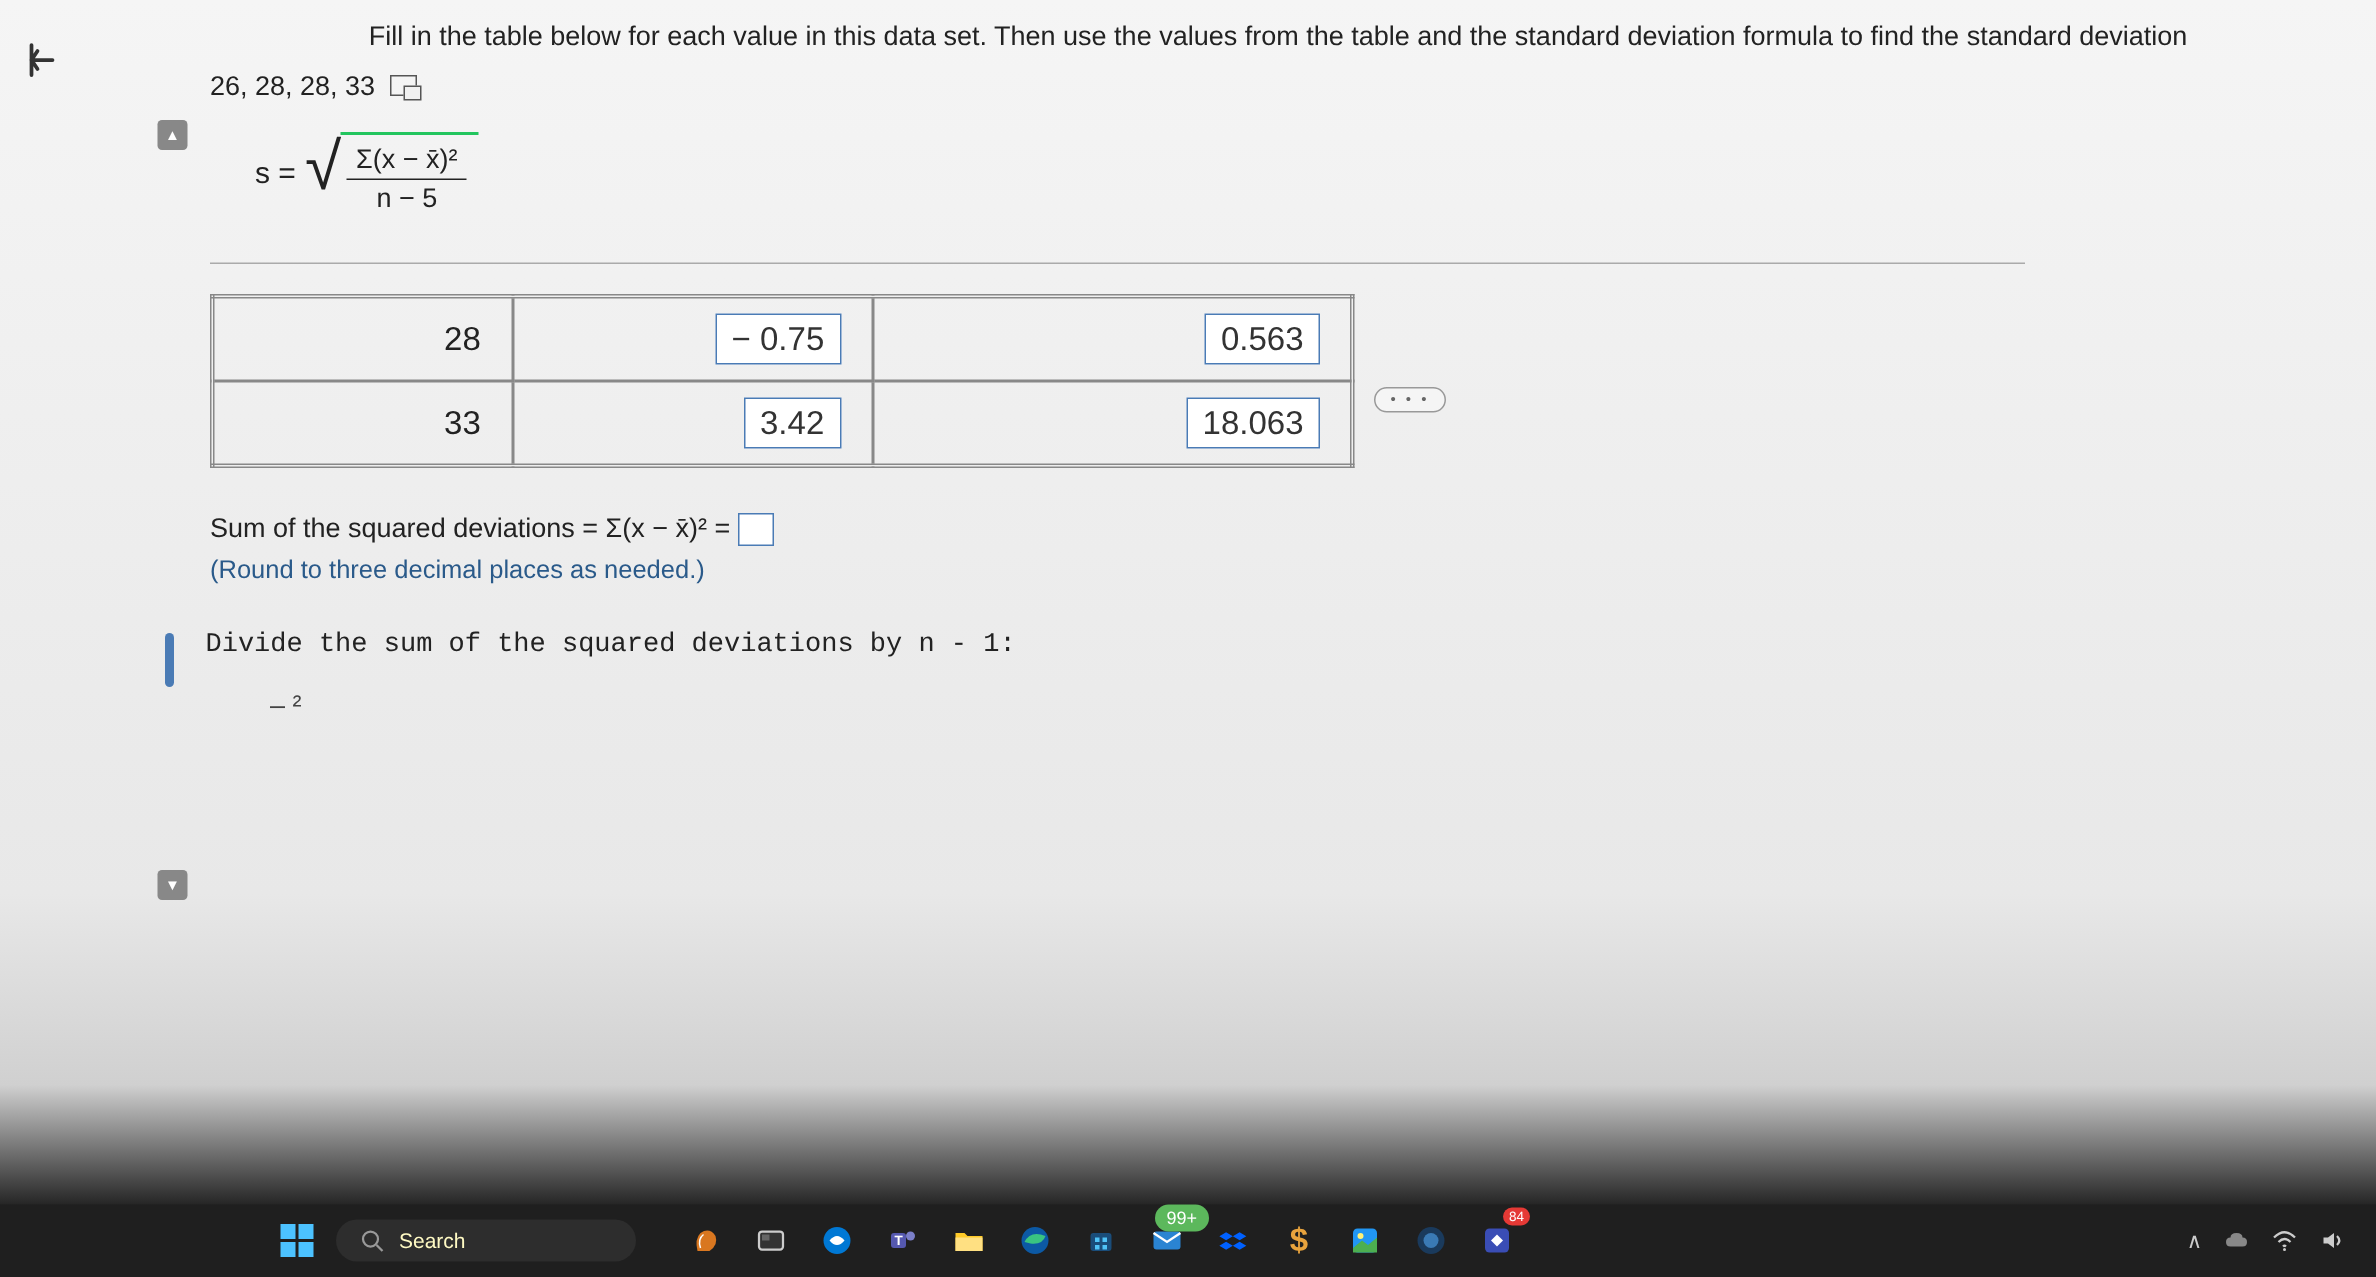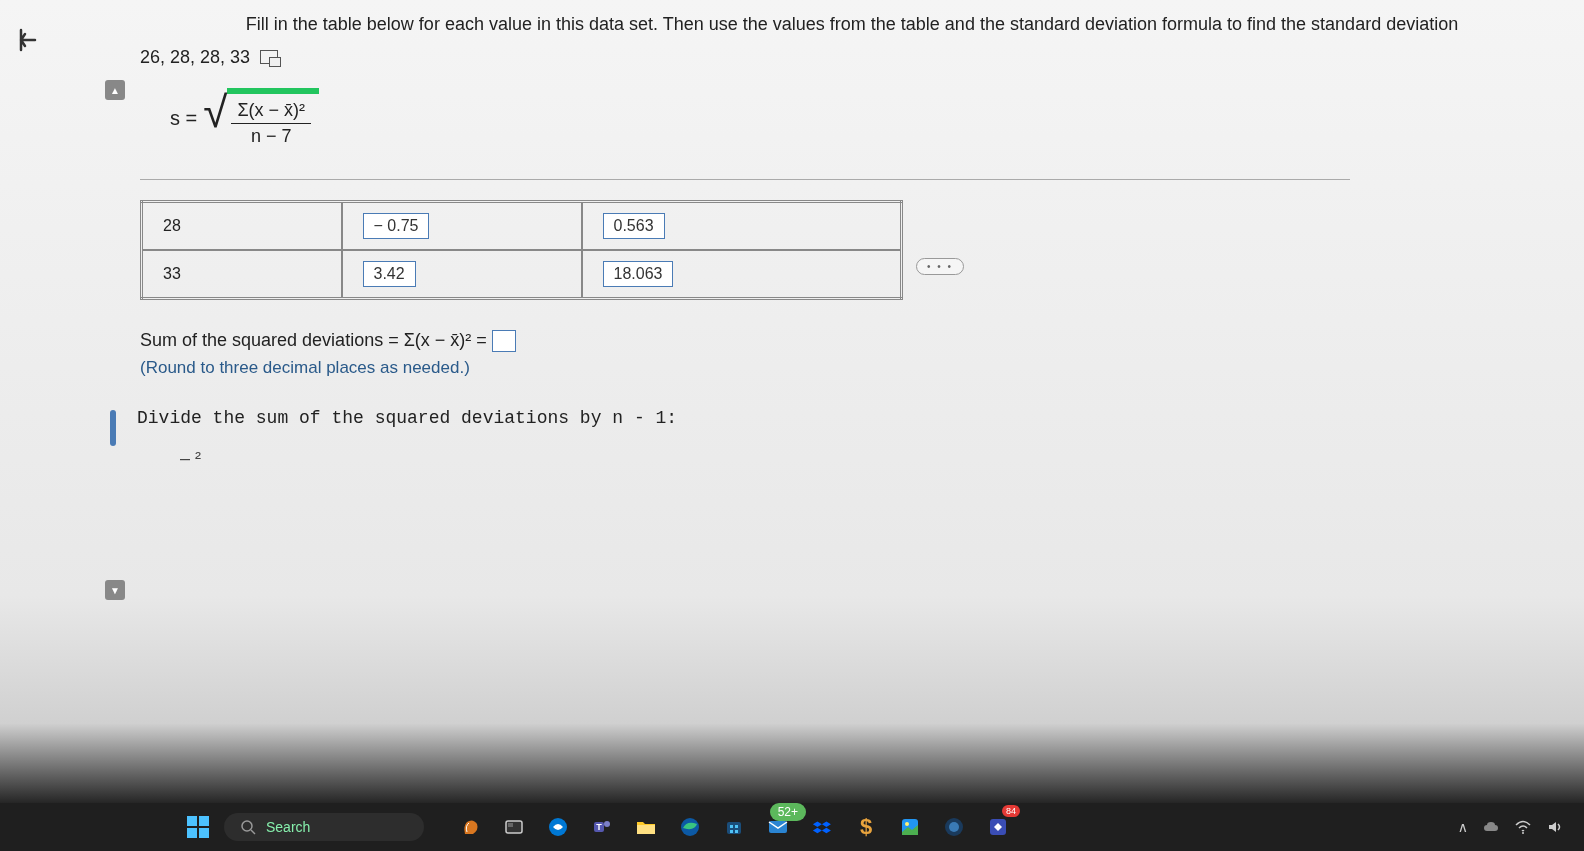--- a/index.html
+++ b/index.html
@@ -100,21 +100,21 @@
       align-items: stretch;
       position: relative;
     }
     .sqrt-symbol {
       font-size: 44px;
       line-height: 0.8;
       position: relative;
       top: 6px;
     }
     .sqrt-content {
-      border-top: 6px solid #22c55e;
+      border-top: 2px solid #22c55e;
       padding: 4px 8px 0 4px;
       display: flex;
       align-items: center;
     }
     .fraction {
       display: inline-flex;
       flex-direction: column;
       align-items: center;
       vertical-align: middle;
     }
@@ -142,22 +142,22 @@
       background: #f5f5f5;
     }
     .data-table {
       border-collapse: collapse;
       margin: 10px 0 30px 0;
       border: 3px double #888;
     }
     .data-table td {
       border: 2px solid #888;
       padding: 10px 20px;
-      text-align: left;
-      font-size: 16px;
+      text-align: right;
+      font-size: 22px;
       height: 40px;
       border-style: double;
     }
     .col1 { width: 200px; }
     .col2 { width: 240px; }
     .col3 { width: 320px; }
     .input-box {
       display: inline-block;
       border: 1.5px solid #4a7bb5;
       padding: 3px 10px;
@@ -209,21 +209,21 @@
       align-items: center;
       background: #2d2d2d;
       border-radius: 20px;
       padding: 6px 16px;
       width: 200px;
       gap: 10px;
       margin-right: 20px;
     }
     .search-box svg { flex-shrink: 0; }
     .search-text {
-      color: #86efac;
+      color: #fef9c3;
       font-size: 14px;
     }
     .tb-icon {
       width: 36px;
       height: 36px;
       display: flex;
       align-items: center;
       justify-content: center;
       border-radius: 4px;
       cursor: pointer;
@@ -286,21 +286,21 @@
       <span class="popup-icon"></span>
     </div>
 
     <div class="formula">
       <span class="formula-s">s =</span>
       <span class="sqrt-container">
         <span class="sqrt-symbol">√</span>
         <span class="sqrt-content">
           <span class="fraction">
             <span class="num">Σ(x − x̄)²</span>
-            <span class="den">n − 7</span>
+            <span class="den">n − 5</span>
           </span>
         </span>
       </span>
     </div>
 
     <hr class="divider-line">
     <div class="more-badge">• • •</div>
 
     <table class="data-table">
       <tbody>
@@ -390,21 +390,21 @@
         <rect x="11" y="8" width="3" height="3" fill="#4fc3f7"></rect>
         <rect x="6" y="13" width="3" height="3" fill="#4fc3f7"></rect>
         <rect x="11" y="13" width="3" height="3" fill="#4fc3f7"></rect>
       </svg>
   </div>
   <div class="tb-icon" style="position:relative;">
     <svg width="22" height="22" viewBox="0 0 22 22">
         <rect x="2" y="5" width="18" height="12" rx="2" fill="#2a84d2"></rect>
         <path d="M2 6 L11 12 L20 6" stroke="#fff" stroke-width="1.5" fill="none"></path>
       </svg>
-    <span class="badge-99" style="position:absolute;top:-6px;right:-10px;">52+</span>
+    <span class="badge-99" style="position:absolute;top:-6px;right:-10px;">99+</span>
   </div>
   <div class="tb-icon">
     <svg width="20" height="20" viewBox="0 0 20 20">
         <path d="M5 4 L10 7 L5 10 L0 7 Z M15 4 L20 7 L15 10 L10 7 Z M5 11 L10 14 L5 17 L0 14 Z M15 11 L20 14 L15 17 L10 14 Z" fill="#0061ff" transform="scale(0.9) translate(1,1)"></path>
       </svg>
   </div>
   <div class="tb-icon" style="color:#e8a33d;font-size:22px;font-weight:bold;">$</div>
   <div class="tb-icon">
     <svg width="20" height="20" viewBox="0 0 20 20">
         <rect x="2" y="2" width="16" height="16" rx="3" fill="#2196f3"></rect>

